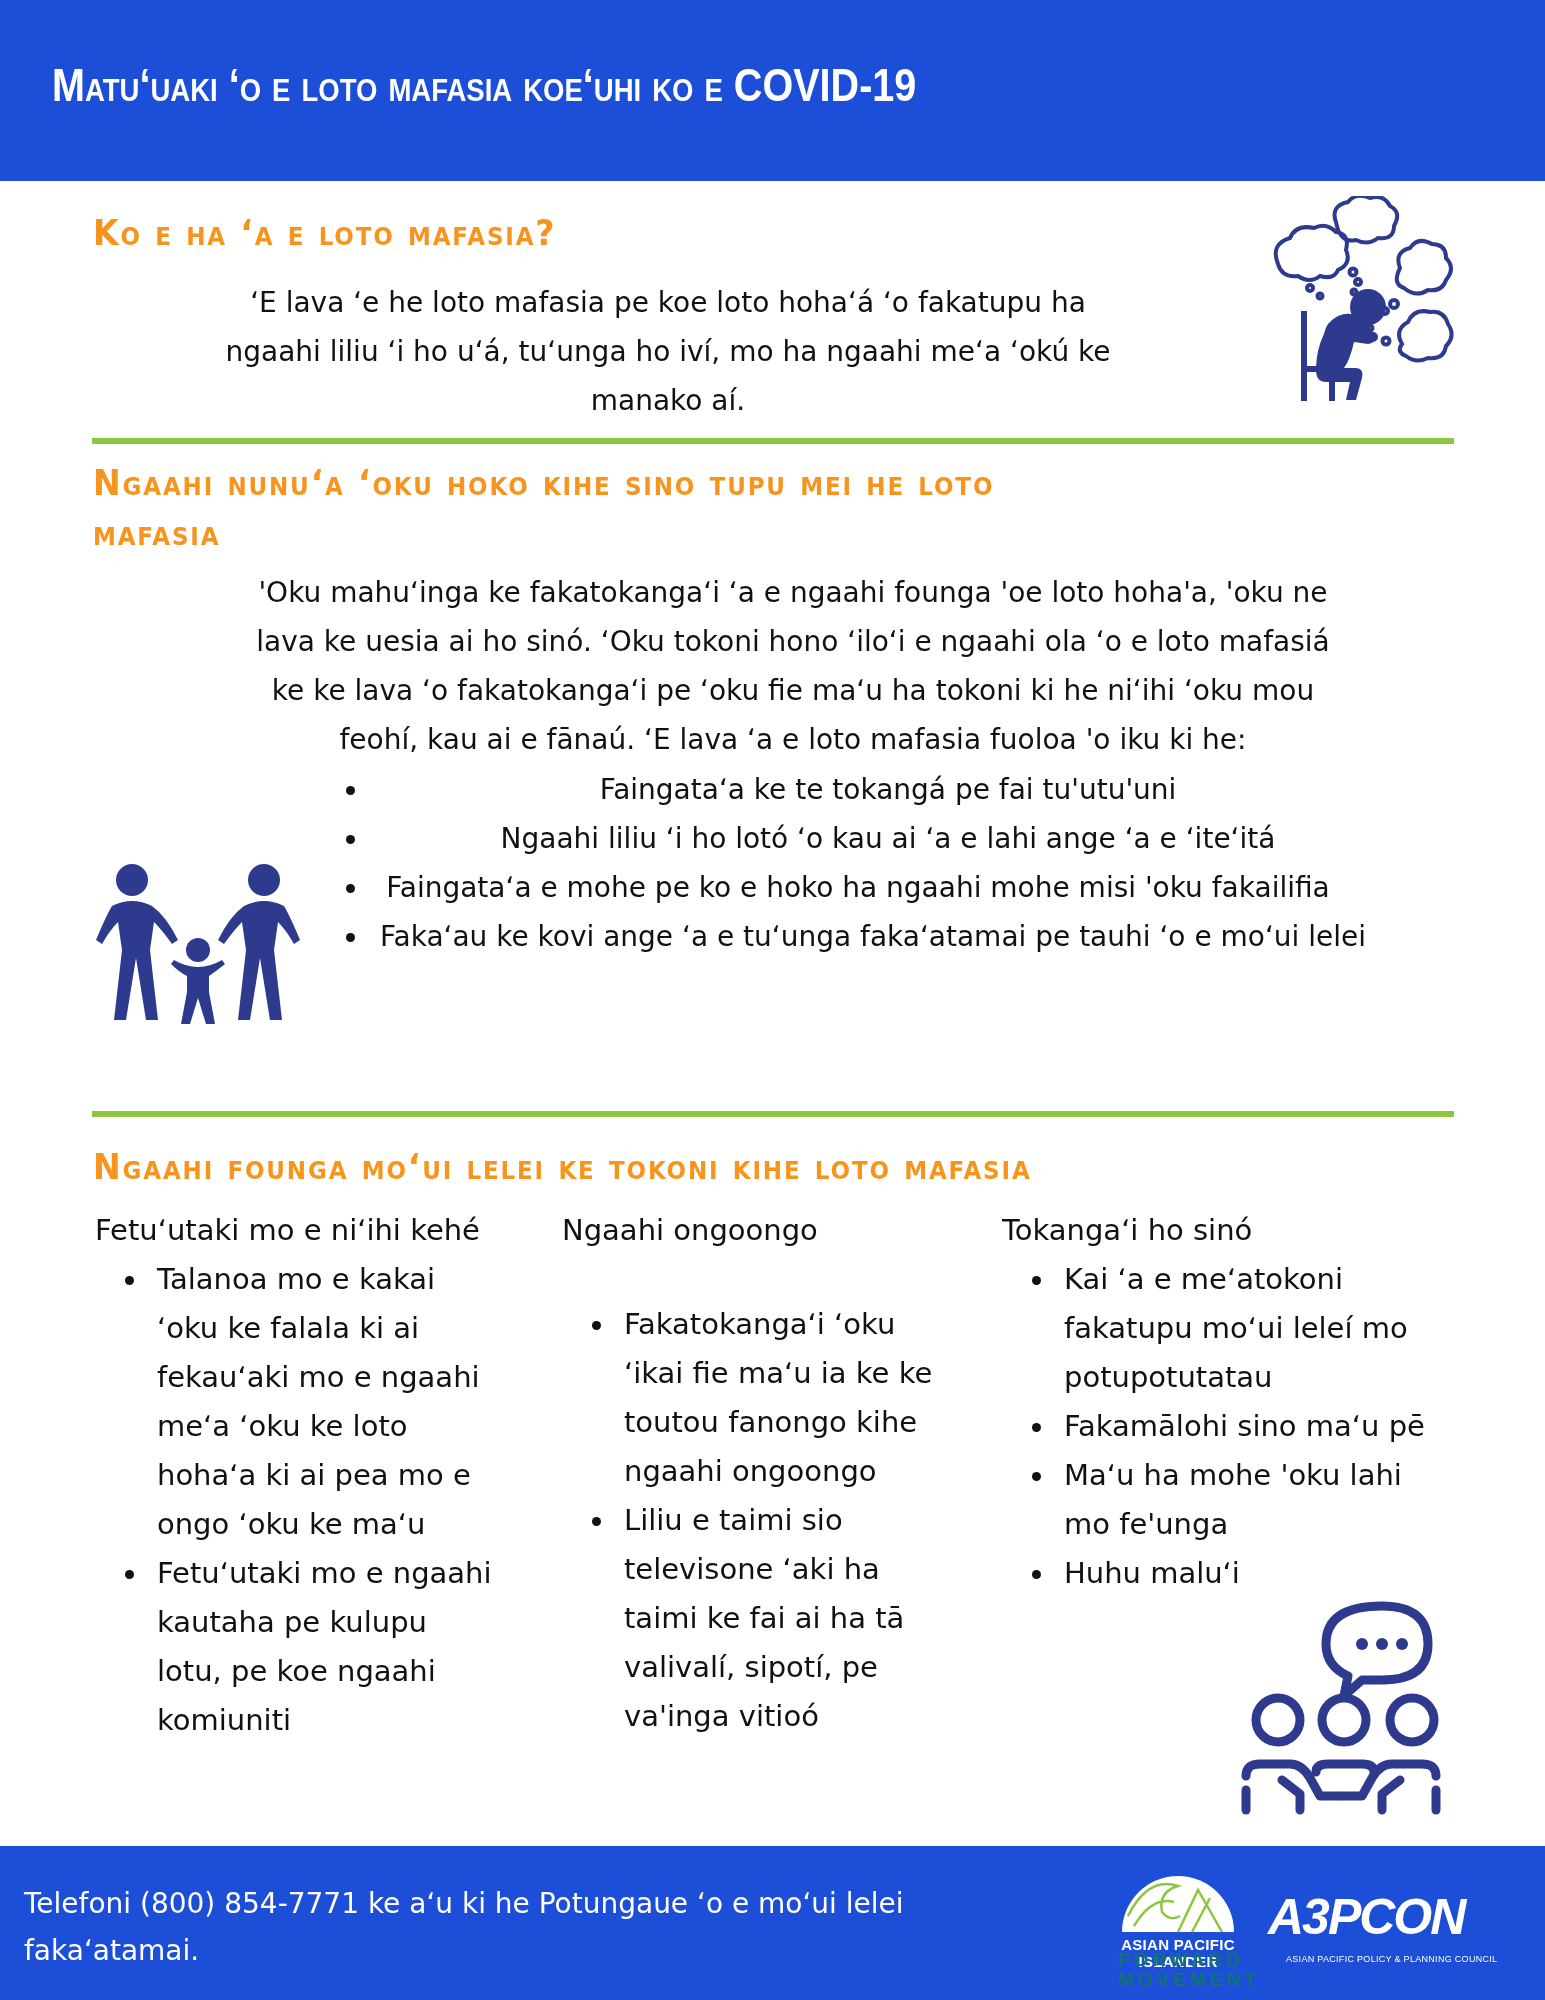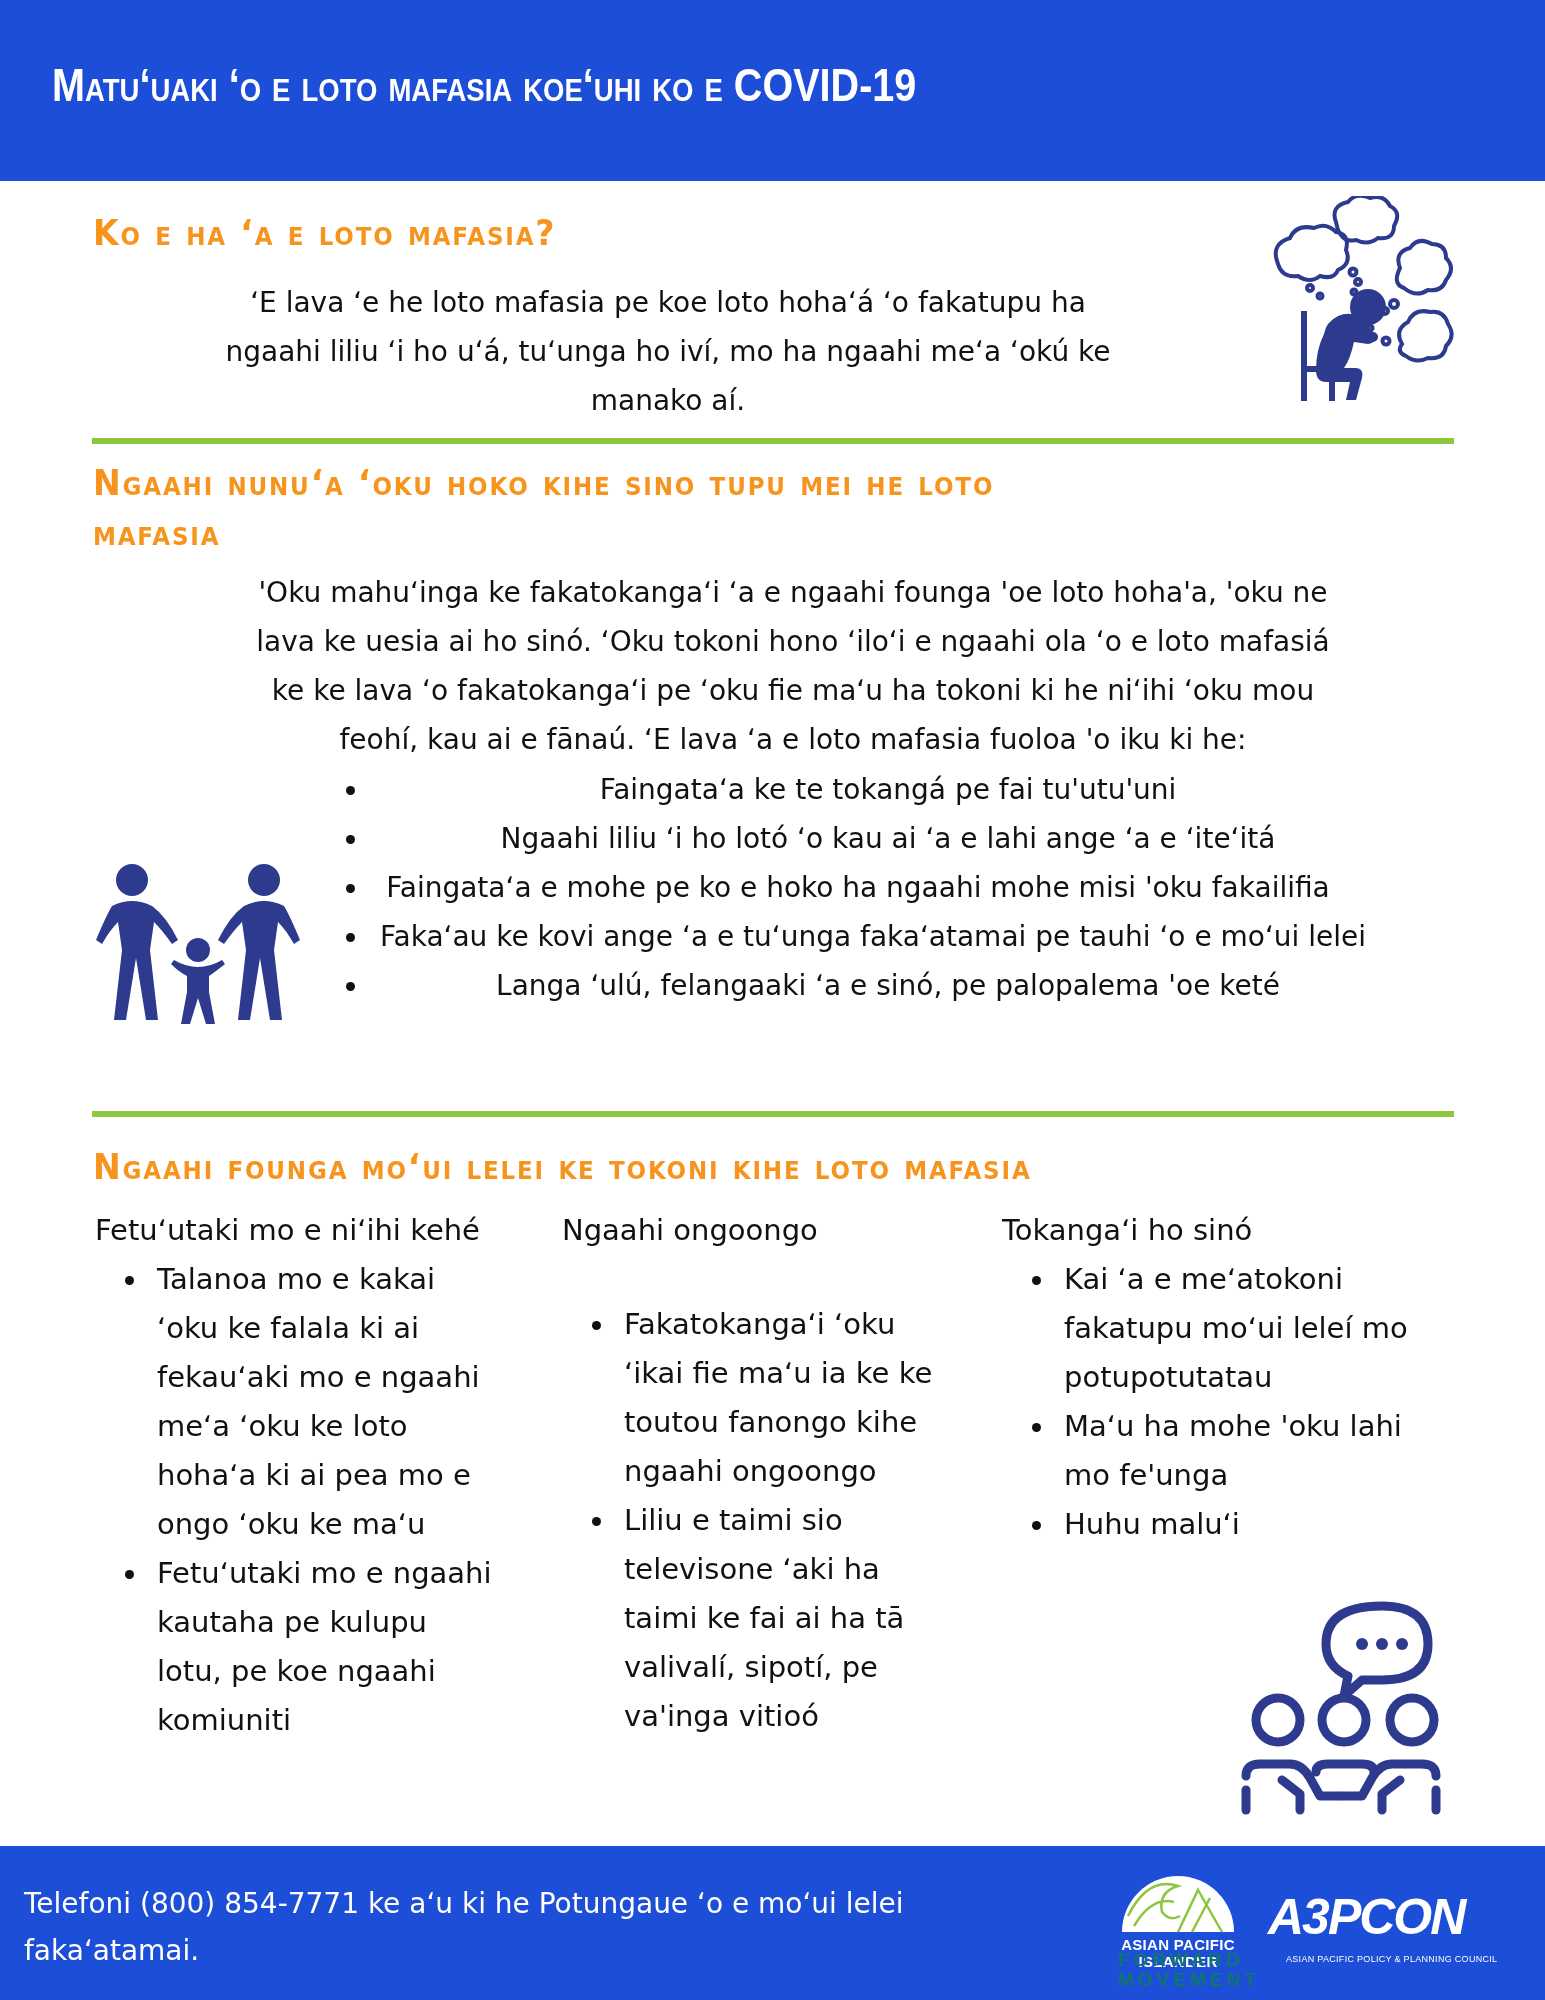--- a/index.html
+++ b/index.html
@@ -121,21 +121,20 @@
   <div>'Oku mahuʻinga ke fakatokangaʻi ʻa e ngaahi founga 'oe loto hoha'a, 'oku ne</div>
   <div>lava ke uesia ai ho sinó. ʻOku tokoni hono ʻiloʻi e ngaahi ola ʻo e loto mafasiá</div>
   <div>ke ke lava ʻo fakatokangaʻi pe ʻoku fie maʻu ha tokoni ki he niʻihi ʻoku mou</div>
   <div>feohí, kau ai e fānaú. ʻE lava ʻa e loto mafasia fuoloa 'o iku ki he:</div>
 </div>
 <ul class="bullets body-text" style="left:340px; top:765px; width:1060px;">
   <li>Faingataʻa ke te tokangá pe fai tu'utu'uni</li>
   <li>Ngaahi liliu ʻi ho lotó ʻo kau ai ʻa e lahi ange ʻa e ʻiteʻitá</li>
   <li style="width:1000px;">Faingataʻa e mohe pe ko e hoko ha ngaahi mohe misi 'oku fakailifia</li>
   <li style="width:1030px;">Fakaʻau ke kovi ange ʻa e tuʻunga fakaʻatamai pe tauhi ʻo e moʻui lelei</li>
-  <li>Langa ʻulú, felangaaki ʻa e sinó, pe palopalema 'oe keté</li>
 </ul>
 <svg class="icon" style="left:92px; top:864px;" width="212" height="160" viewBox="0 0 212 160">
   <g fill="#2d3a8e">
     <circle cx="40" cy="16" r="16"></circle>
     <path d="M20 42 q20 -10 40 0 q14 10 26 34 l-6 4 q-10 -14 -18 -22 l-4 28 l8 70 l-12 0 l-10 -62 l-10 62 l-12 0 l8 -70 l-4 -28 q-8 8 -16 22 l-6 -4 q10 -24 16 -34z"></path>
     <circle cx="172" cy="16" r="16"></circle>
     <path d="M152 42 q20 -10 40 0 q6 10 16 34 l-6 4 q-8 -14 -16 -22 l-4 28 l8 70 l-12 0 l-10 -62 l-10 62 l-12 0 l8 -70 l-4 -28 q-8 8 -18 22 l-6 -4 q12 -24 26 -34z"></path>
     <circle cx="106" cy="86" r="12"></circle>
     <path d="M82 96 q24 14 48 0 l3 4 q-10 8 -16 12 l0 16 l6 32 l-9 0 l-8 -26 l-8 26 l-9 0 l6 -32 l0 -16 q-8 -4 -16 -12z"></path>
   </g>
@@ -158,20 +157,21 @@
   <ul class="bullets">
     <li style="width:370px;margin-top:45px;">Fakatokangaʻi ʻoku ʻikai fie maʻu ia ke ke toutou fanongo kihe ngaahi ongoongo</li>
     <li style="width:370px;">Liliu e taimi sio televisone ʻaki ha taimi ke fai ai ha tā valivalí, sipotí, pe va'inga vitioó</li>
   </ul>
 </div>
 
 <div class="col" style="left:1002px; width:470px;">
   <span class="col-title">Tokangaʻi ho sinó</span>
   <ul class="bullets">
     <li style="width:400px;">Kai ʻa e meʻatokoni fakatupu moʻui leleí mo potupotutatau</li>
+    <li style="width:420px;">Fakamālohi sino maʻu pē</li>
     <li style="width:400px;">Maʻu ha mohe 'oku lahi mo fe'unga</li>
     <li>Huhu maluʻi</li>
   </ul>
 </div>
 
 <svg class="icon" style="left:1232px; top:1598px;" width="218" height="222" viewBox="0 0 218 222">
   <g fill="none" stroke="#2d3a8e" stroke-width="9" stroke-linecap="round" stroke-linejoin="round">
     <path d="M150 8 q46 0 46 38 q0 36 -46 36 l-20 0 l-18 16 l4 -20 q-22 -10 -22 -32 q0 -38 56 -38z"></path>
     <circle cx="46" cy="122" r="22"></circle>
     <circle cx="112" cy="122" r="22"></circle>

